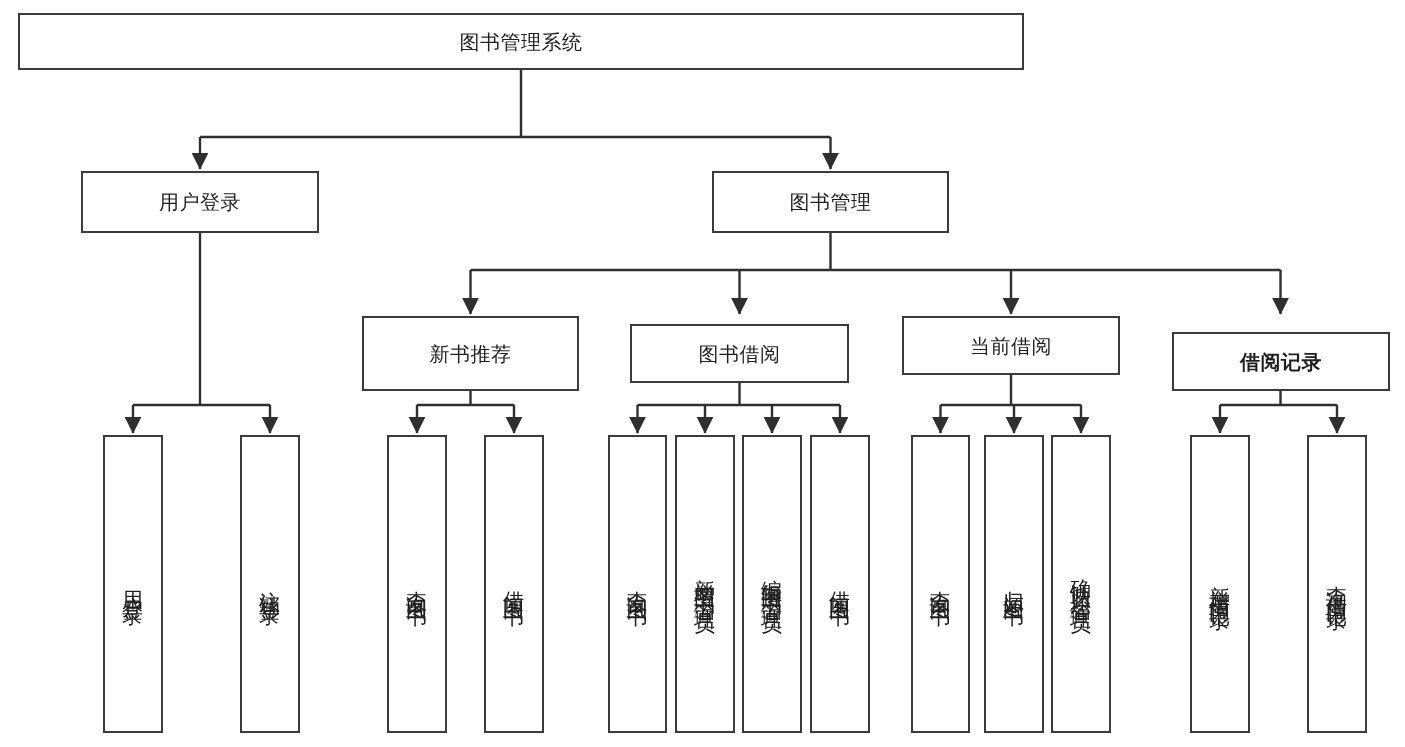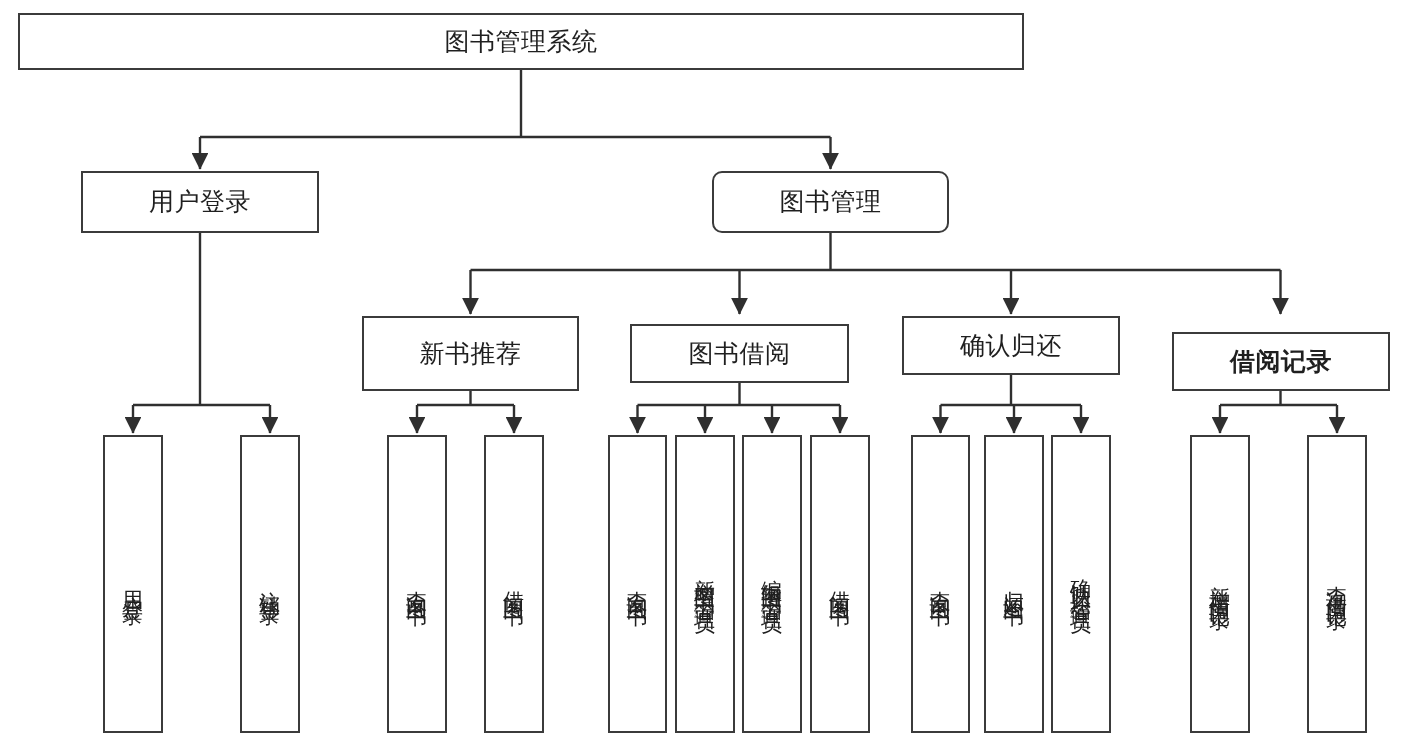--- a/index.html
+++ b/index.html
@@ -29,21 +29,21 @@
   .node-box {
     position: absolute;
     box-sizing: border-box;
     background: #ffffff;
     border: 2px solid #3b3b3b;
     display: flex;
     align-items: center;
     justify-content: center;
   }
   .node-label-h {
-    font-size: 25px;
+    font-size: 20px;
     color: #1f1f1f;
     line-height: 1.1;
     white-space: nowrap;
     letter-spacing: 0.5px;
   }
   .node-label-v {
     font-size: 21px;
     color: #1f1f1f;
     writing-mode: vertical-rl;
     text-orientation: upright;
@@ -110,31 +110,31 @@
       </g>
   </svg>
 
   <div id="boxes">
       <div class="node-box" style="left: 18px; top: 13px; width: 1006px; height: 57px;">
         <span class="node-label-h">图书管理系统</span>
       </div>
       <div class="node-box" style="left: 81px; top: 171px; width: 238px; height: 62px;">
         <span class="node-label-h">用户登录</span>
       </div>
-      <div class="node-box" style="left: 712px; top: 171px; width: 237px; height: 62px; border-radius: 10px;">
+      <div class="node-box" style="left: 712px; top: 171px; width: 237px; height: 62px;">
         <span class="node-label-h">图书管理</span>
       </div>
       <div class="node-box" style="left: 362px; top: 316px; width: 217px; height: 75px;">
         <span class="node-label-h">新书推荐</span>
       </div>
       <div class="node-box" style="left: 630px; top: 324px; width: 219px; height: 59px;">
         <span class="node-label-h">图书借阅</span>
       </div>
       <div class="node-box" style="left: 902px; top: 316px; width: 218px; height: 59px;">
-        <span class="node-label-h">确认归还</span>
+        <span class="node-label-h">当前借阅</span>
       </div>
       <div class="node-box" style="left: 1172px; top: 332px; width: 218px; height: 59px; font-weight: bold;">
         <span class="node-label-h">借阅记录</span>
       </div>
       <div class="node-box" style="left: 103px; top: 435px; width: 60px; height: 298px;">
         <span class="node-label-v">用户登录</span>
       </div>
       <div class="node-box" style="left: 240px; top: 435px; width: 60px; height: 298px;">
         <span class="node-label-v">注销登录</span>
       </div>

